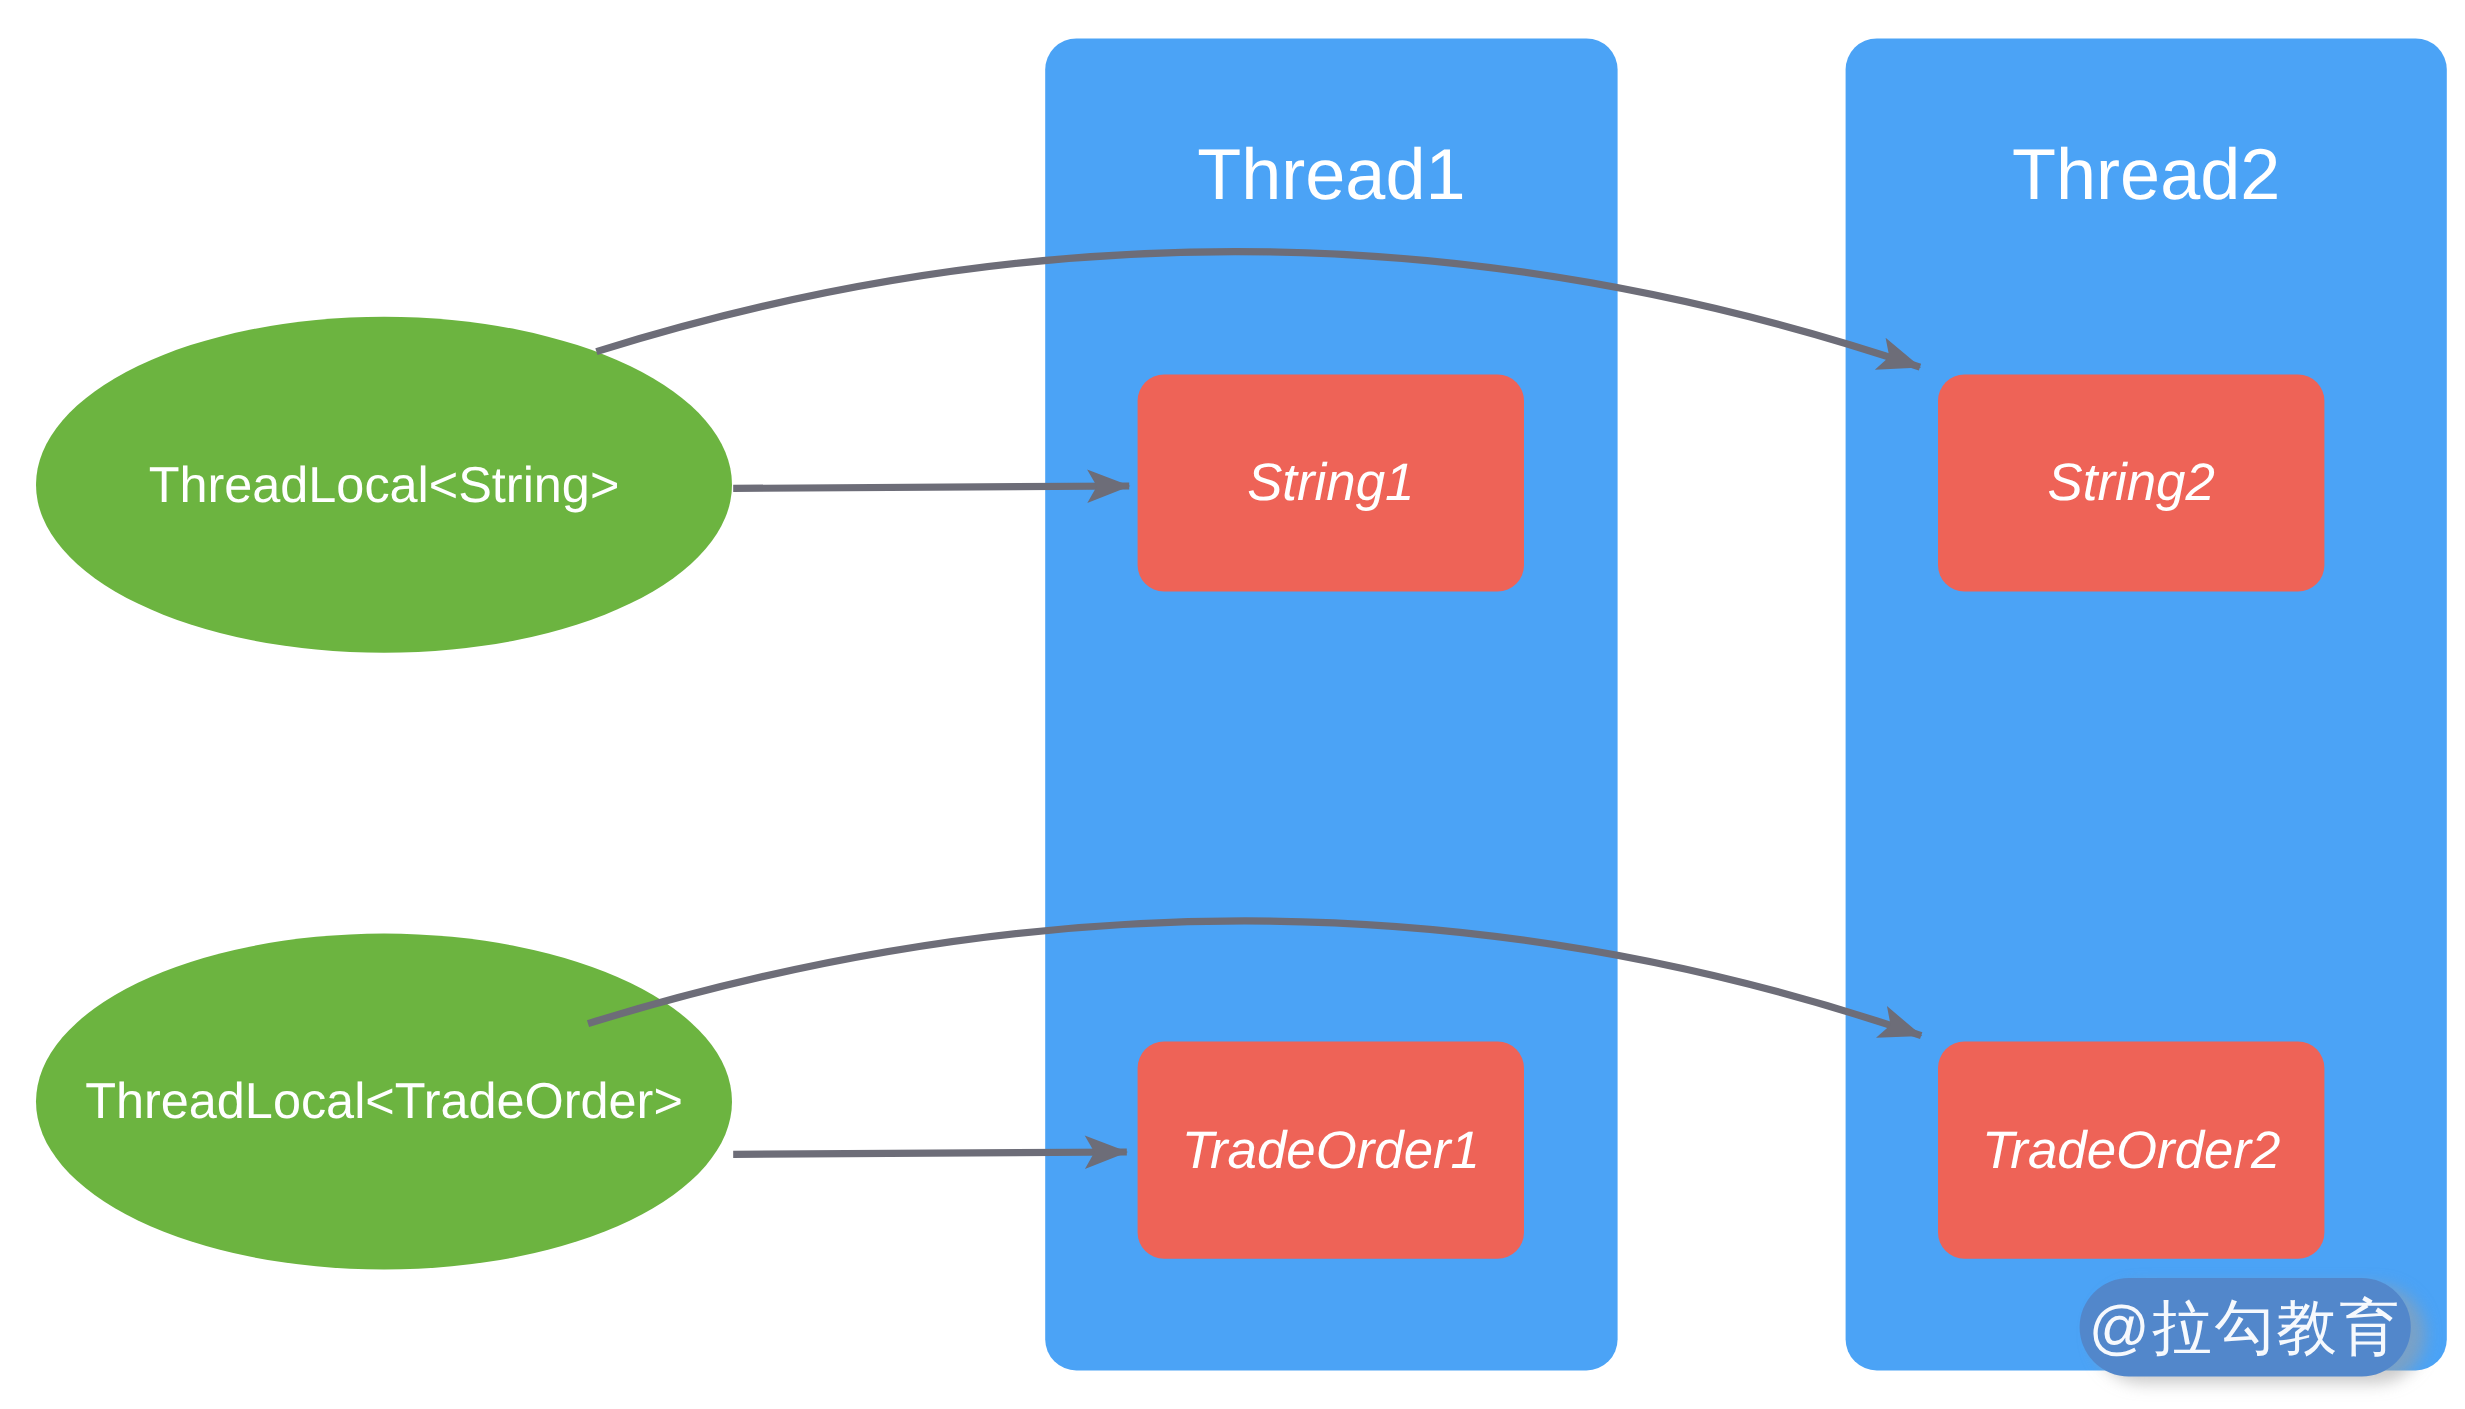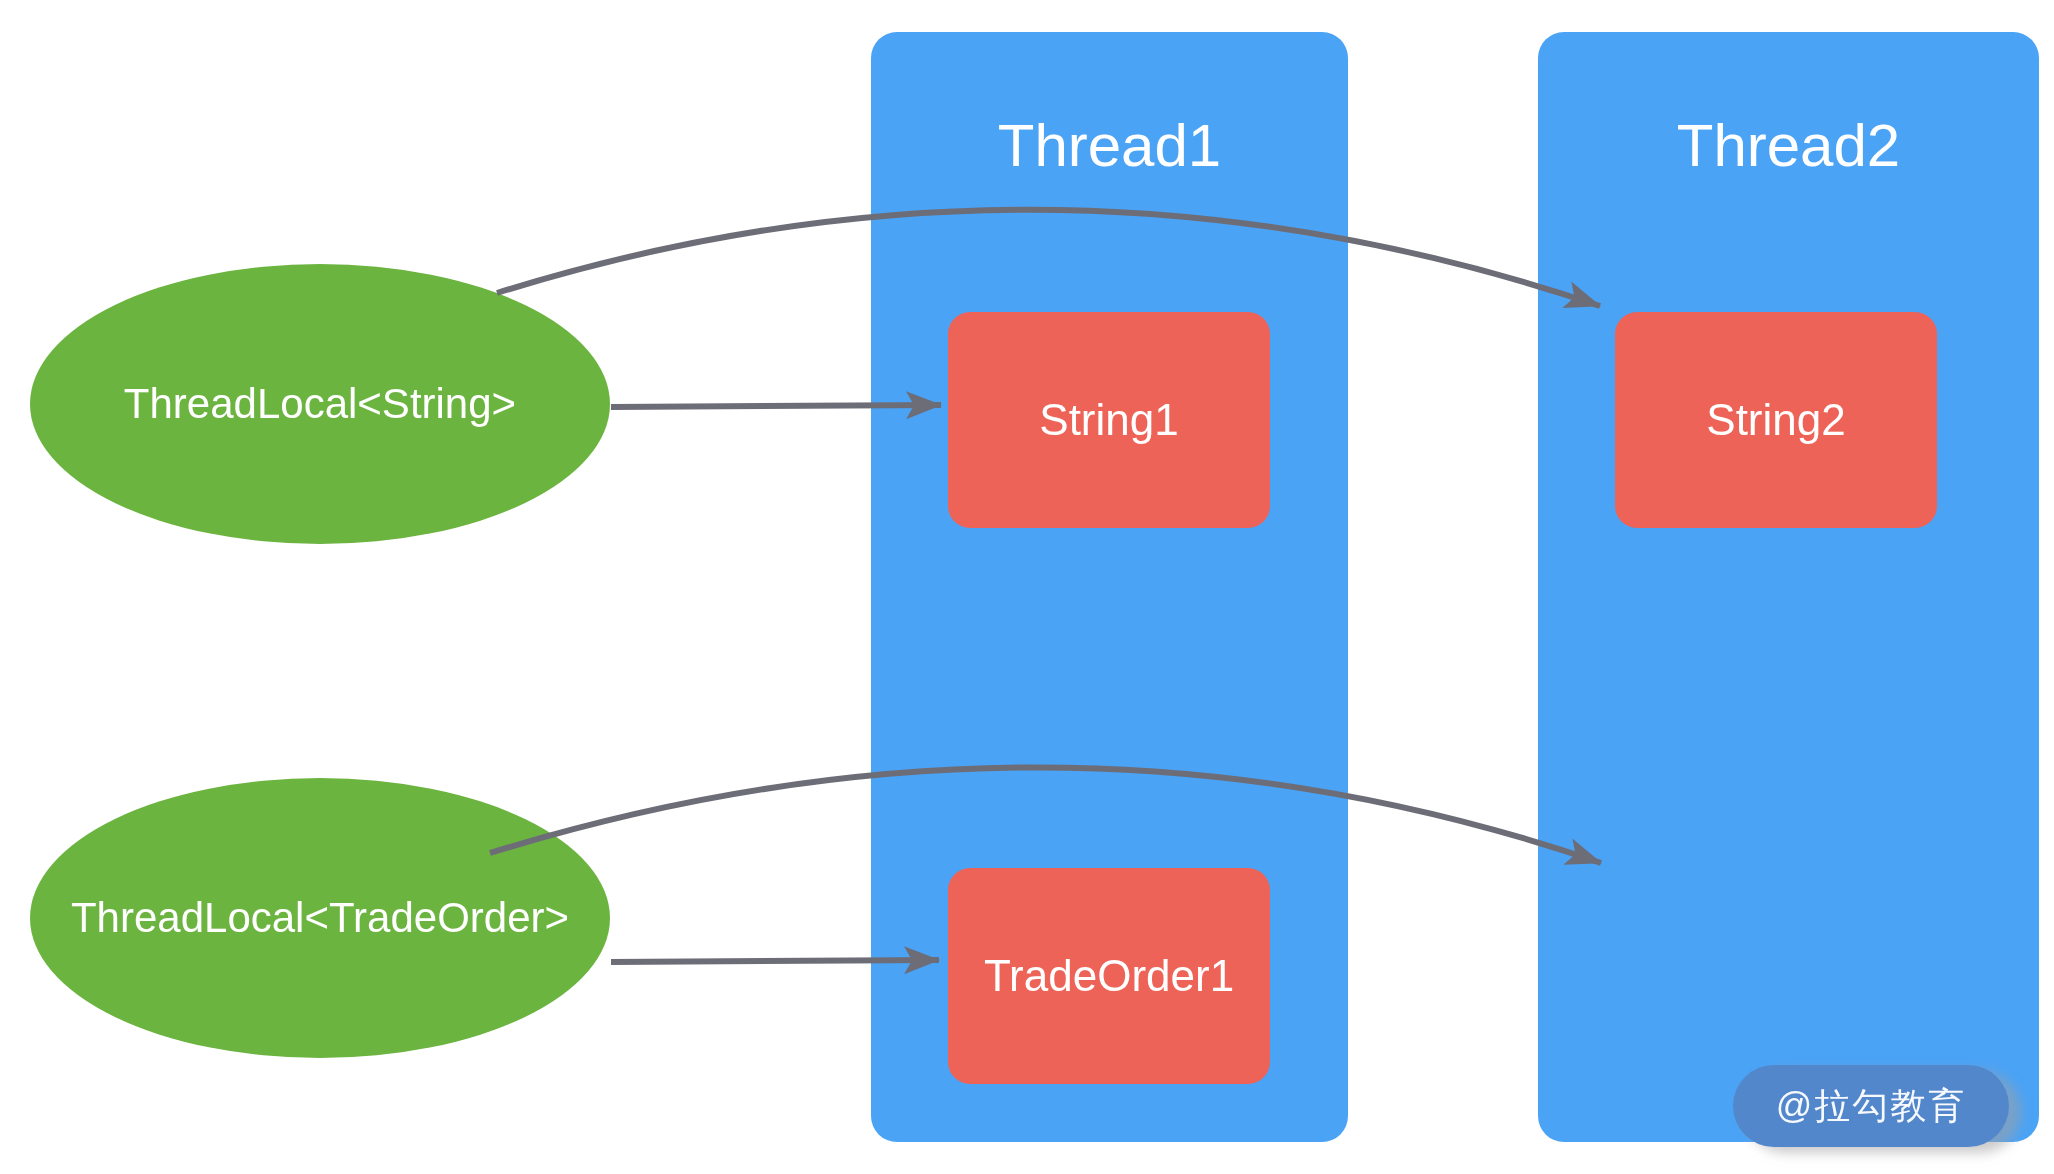--- a/index.html
+++ b/index.html
@@ -32,28 +32,29 @@
     color: var(--text, #ffffff);
     font-size: 60px;
     line-height: 52px;
   }
   #thread1 { left: 871px; }
   #thread2 { left: 1538px; padding-left: 24px; }
   .item-box {
     position: absolute;
     left: 77px;
     width: 322px;
-    height: 216px;
+    height: 181px;
     background: var(--item-fill, #ee6357);
     border-radius: 22px;
     display: flex;
     align-items: center;
     justify-content: center;
     color: var(--text, #ffffff);
     font-size: 44px;
+    font-style: italic;
   }
   .item-top { top: 280px; }
   .item-bottom { top: 836px; }
   .tl-ellipse {
     position: absolute;
     left: 30px;
     width: 580px;
     height: 280px;
     background: var(--ellipse-fill, #6cb440);
     border-radius: 50%;
@@ -87,39 +88,40 @@
     top: 1065px;
     width: 276px;
     height: 82px;
     border-radius: 41px;
     background: var(--watermark-fill, #5287cb);
     box-shadow: 12px 6px 12px rgba(160,160,160,0.55);
     display: flex;
     align-items: center;
     justify-content: center;
     color: rgba(255,255,255,0.95);
-    font-size: 36px;
+    font-size: 50px;
     z-index: 6;
     letter-spacing: 2px;
   }
 </style>
 </head>
 <body>
 
 <div class="canvas">
 
   <div class="thread-box" id="thread1">
     <div class="thread-title">Thread1</div>
     <div class="item-box item-top">String1</div>
     <div class="item-box item-bottom">TradeOrder1</div>
   </div>
 
   <div class="thread-box" id="thread2">
     <div class="thread-title">Thread2</div>
     <div class="item-box item-top">String2</div>
+    <div class="item-box item-bottom">TradeOrder2</div>
   </div>
 
   <div class="tl-ellipse" id="ellipse-string">ThreadLocal&lt;String&gt;</div>
   <div class="tl-ellipse" id="ellipse-tradeorder">ThreadLocal&lt;TradeOrder&gt;</div>
 
   <svg class="arrow-layer" viewBox="0 0 2054 1174" xmlns="http://www.w3.org/2000/svg">
     <defs>
       <marker id="arrowhead" markerUnits="userSpaceOnUse" markerWidth="38" markerHeight="30" viewBox="0 0 38 30" refX="36" refY="15" orient="auto">
         <path class="arrow-head" d="M1,1 L37,15 L1,29 L9,15 Z"></path>
       </marker>

